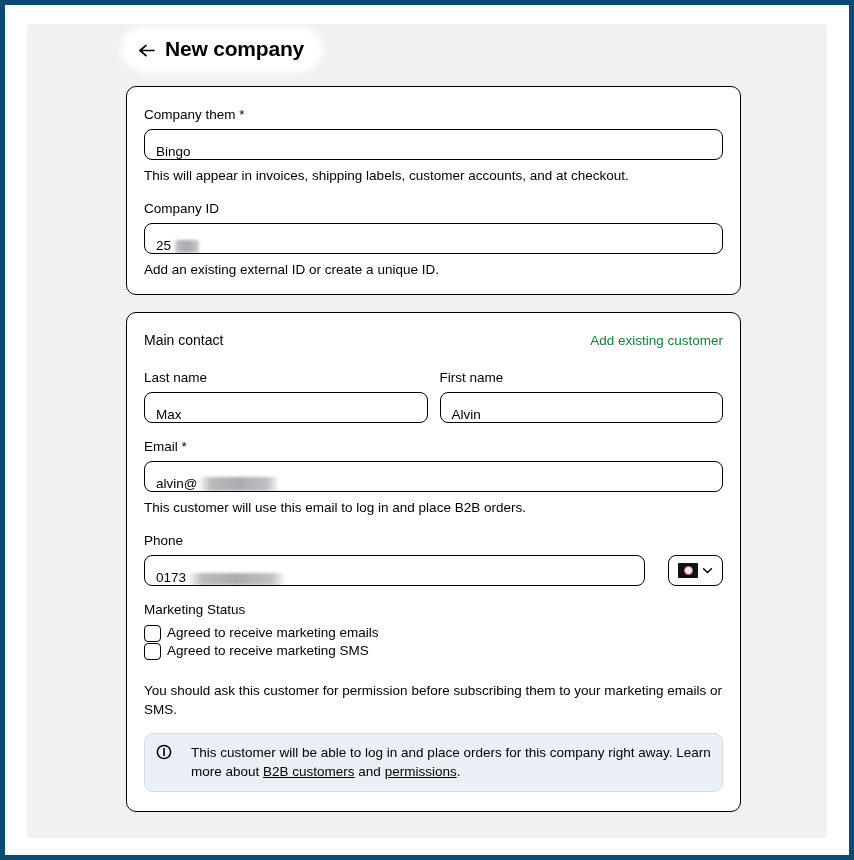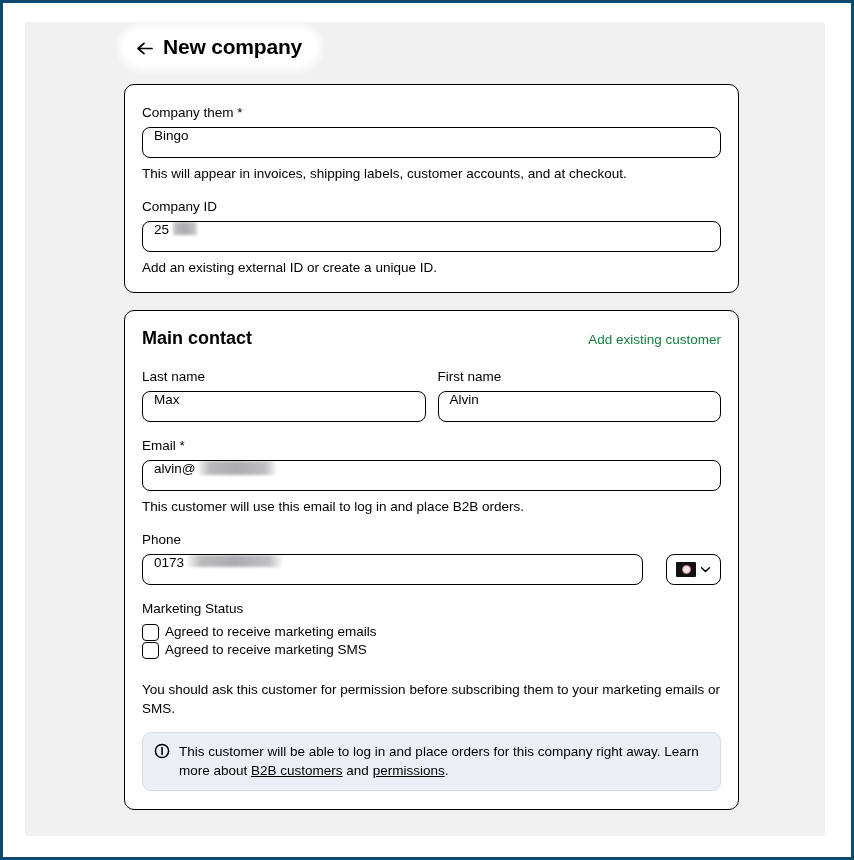--- a/index.html
+++ b/index.html
@@ -16,21 +16,21 @@
     color: #000000;
     overflow: hidden;
   }
 
   
   .screen {
     position: absolute;
     left: 0; top: 0;
     width: 854px;
     height: 860px;
-    border: 3px solid #0c4a6e;
+    border: 5px solid #0c4a6e;
     background: #ffffff;
   }
 
   
   .surface {
     position: absolute;
     left: 22px;
     top: 19px;
     width: 800px;
     height: 814px;
@@ -101,21 +101,21 @@
     width: 100%;
     height: 31px;
     border: 1.6px solid #000000;
     border-radius: 8px;
     background: #ffffff;
     font-family: "Liberation Sans", sans-serif;
     font-size: 13.5px;
     color: #000000;
     padding: 0 11px;
     display: flex;
-    align-items: flex-start;
+    align-items: flex-end;
     white-space: nowrap;
     overflow: hidden;
   }
   .help-text {
     font-size: 13.5px;
     line-height: 18px;
     margin: 7px 0 0 0;
     color: #000000;
   }
 
@@ -138,22 +138,22 @@
   .redact.w-phone { width: 95px; height: 12px; }
 
   
   .card-head-row {
     display: flex;
     align-items: baseline;
     justify-content: space-between;
     margin-bottom: 19px;
   }
   .card-heading {
-    font-size: 18px;
-    font-weight: bold;
+    font-size: 14px;
+    font-weight: normal;
     line-height: 18px;
   }
   .head-action {
     font-size: 13.5px;
     line-height: 18px;
     color: #15803d;
     cursor: pointer;
   }
 
   .two-col {
@@ -230,21 +230,21 @@
   }
 
   
   .banner {
     margin-top: 14px;
     background: #eaf0f6;
     border: 1px solid #d3dde6;
     border-radius: 9px;
     padding: 9px 11px 10px 11px;
     display: flex;
-    gap: 9px;
+    gap: 19px;
     box-shadow: 0 0 4px 2px rgba(255,255,255,0.85);
   }
   .banner-icon {
     flex: 0 0 auto;
     width: 16px;
     height: 16px;
     margin-top: 1px;
   }
   .banner-text {
     font-size: 13.5px;

